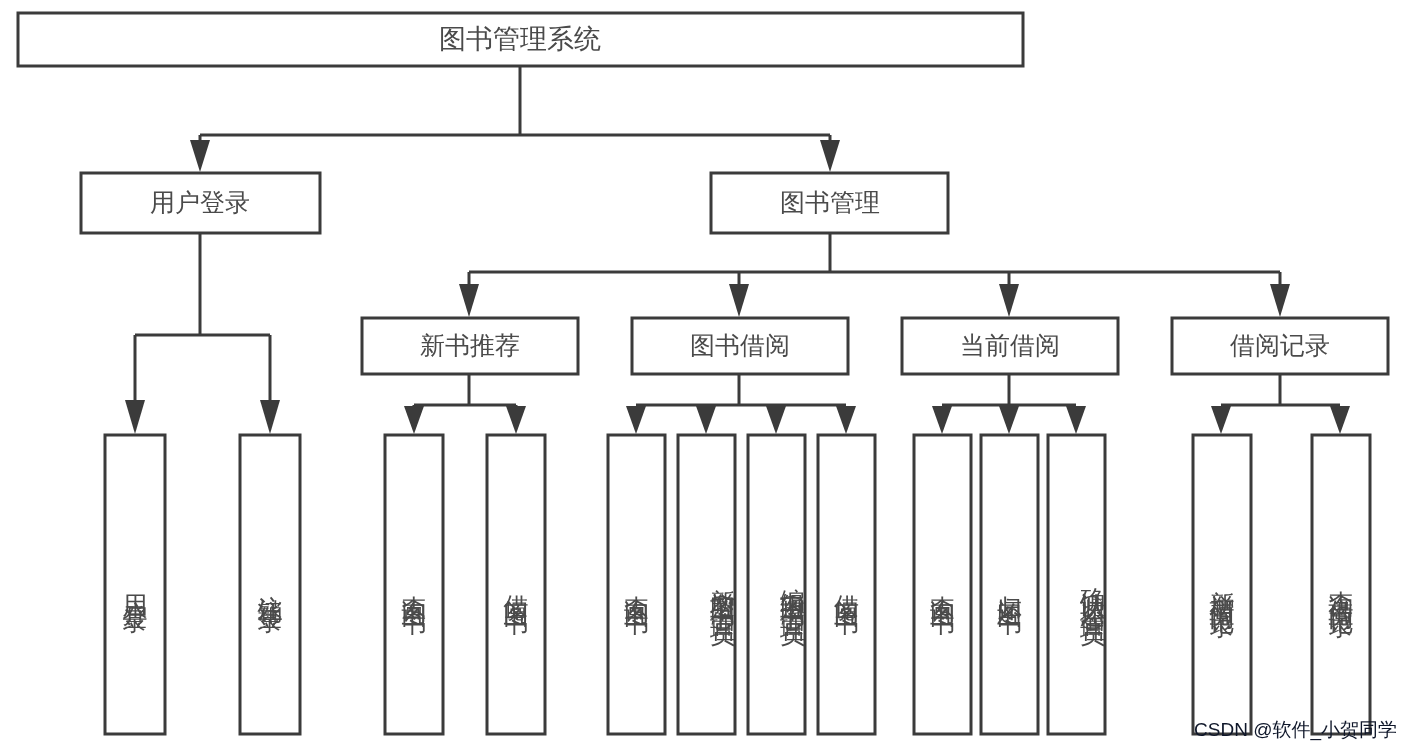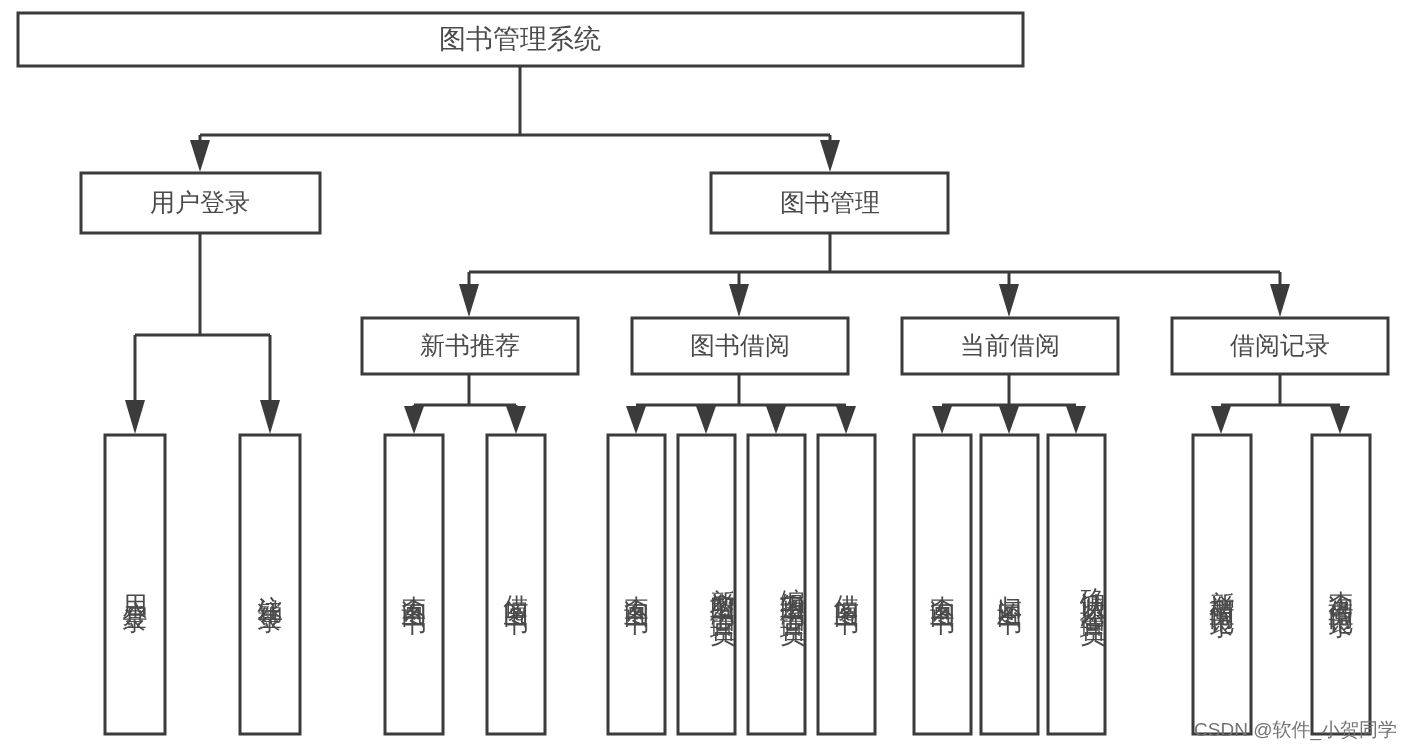--- a/index.html
+++ b/index.html
@@ -13,21 +13,21 @@
   .lbl{fill:#4a4a4a;font-family:"Liberation Sans","DejaVu Sans",sans-serif;
        text-anchor:middle;dominant-baseline:middle;}
   .lbl-h{font-size:25px;}
   .lbl-title{font-size:27px;}
   .vlabel{position:absolute;display:flex;flex-direction:column;align-items:center;
           justify-content:center;writing-mode:vertical-rl;text-orientation:upright;
           font-size:25px;color:#4a4a4a;letter-spacing:5px;line-height:1;
           font-family:"Liberation Sans","DejaVu Sans",sans-serif;
           white-space:nowrap;pointer-events:none;}
   .vlabel.top{justify-content:flex-start;padding-top:6px;}
-  .watermark{position:absolute;right:8px;bottom:4px;font-size:19px;color:#737373;
+  .watermark{position:absolute;right:8px;bottom:4px;font-size:19px;color:#0f172a;
              font-family:"Liberation Sans","DejaVu Sans",sans-serif;white-space:nowrap;}
 </style>
 </head>
 <body>
 
 <div id="stage">
 
   <svg viewBox="0 0 1405 747">
     <defs></defs>
 

